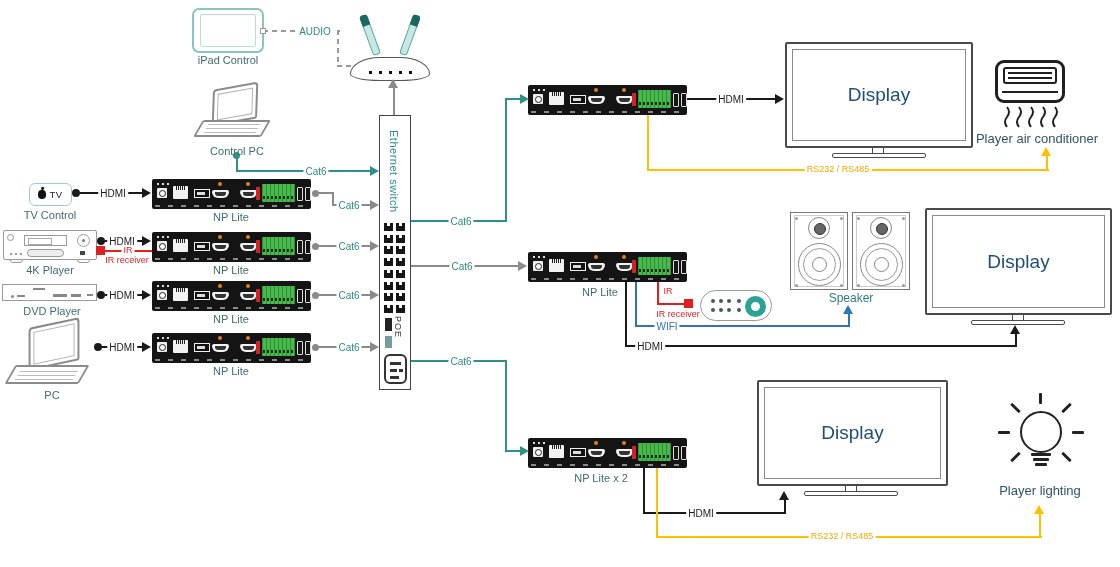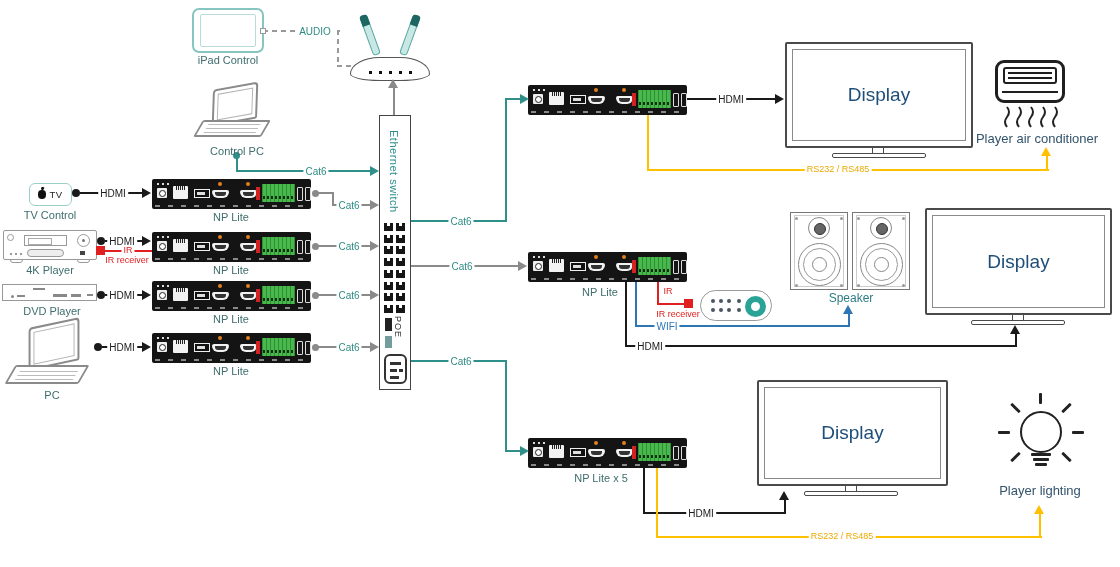--- a/index.html
+++ b/index.html
@@ -462,21 +462,21 @@
       <div class="np-screw" style="left:66px"></div>
       <div class="np-hdmi" style="left:60px"></div>
       <div class="np-screw" style="left:94px"></div>
       <div class="np-hdmi" style="left:88px"></div>
       <div class="np-red"></div>
       <div class="np-green"></div>
       <div class="np-port2" style="left:145px"></div>
       <div class="np-port2" style="left:153px"></div>
       <div class="np-lbls"></div>
     </div>
-  <div class="nlbl" style="left:601px;top:472px">NP Lite x 5</div>
+  <div class="nlbl" style="left:601px;top:472px">NP Lite x 2</div>
   <div class="vl c-black" style="left:643px;top:468px;height:46px"></div>
   <div class="hl c-black" style="left:643px;top:512px;width:143px"></div>
   <div class="vl c-black" style="left:784px;top:497px;height:16px"></div>
   <div class="arr u" style="left:779px;top:491px;--c:#1a1a1a"></div>
   <div class="lbl t-black" style="left:701px;top:513px">HDMI</div>
   <div class="vl c-yellow" style="left:656px;top:468px;height:70px"></div>
   <div class="hl c-yellow" style="left:656px;top:536px;width:386px"></div>
   <div class="vl c-yellow" style="left:1039px;top:511px;height:26px"></div>
   <div class="arr u" style="left:1034px;top:505px;--c:#ffc000"></div>
   <div class="lbl t-yellow f9" style="left:842px;top:537px">RS232 / RS485</div>

